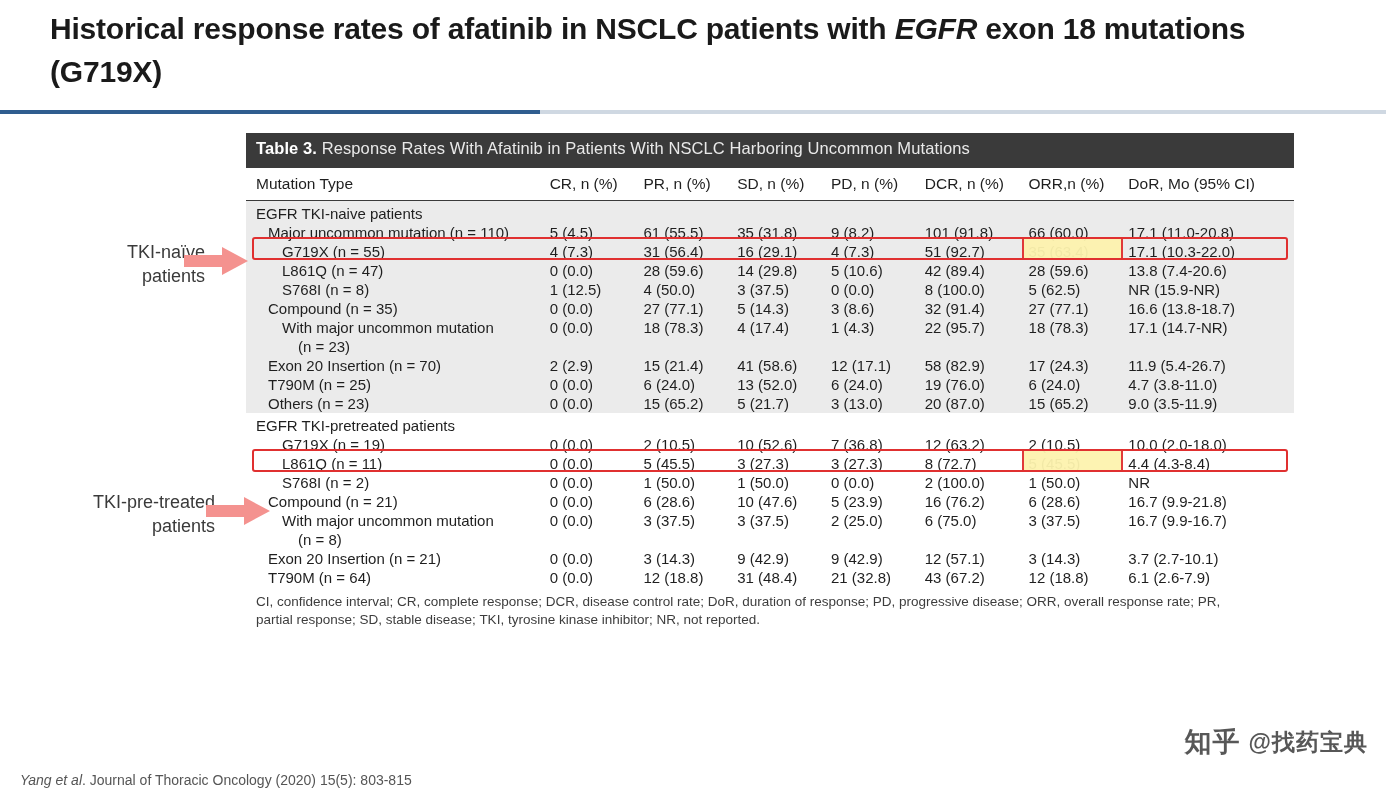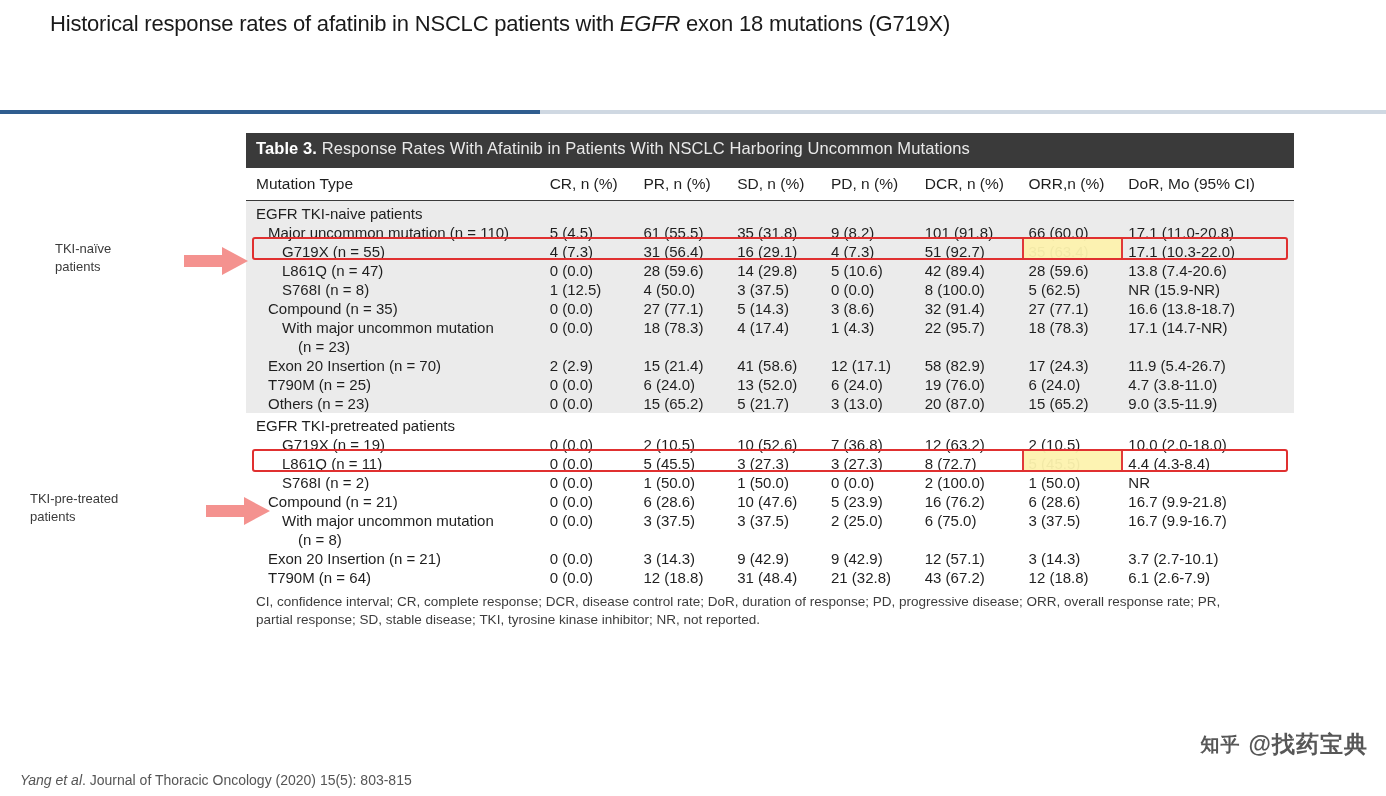--- a/index.html
+++ b/index.html
@@ -14,22 +14,22 @@
     position: relative;
     width: 1386px; height: 796px;
     background: #ffffff;
   }
 
   
   .title {
     position: absolute;
     left: 50px; top: 8px;
     width: 1300px;
-    font-size: 22px;
-    font-weight: normal;
+    font-size: 30px;
+    font-weight: bold;
     color: #1a1a1a;
     line-height: 1.42;
     letter-spacing: -0.2px;
   }
   .title i { font-style: italic; }
 
   .title-rule {
     position: absolute;
     left: 0; top: 110px;
     width: 1386px; height: 4px;
@@ -118,23 +118,23 @@
     border: 2.5px solid #e03030;
     border-radius: 2px;
     pointer-events: none;
     opacity: 0.95;
   }
 
   
   .annot {
     position: absolute;
     font-family: "Liberation Sans", sans-serif;
-    font-size: 13px;
+    font-size: 18px;
     color: #3a3a3a;
-    text-align: left;
+    text-align: right;
     line-height: 1.35;
   }
   .arrow {
     position: absolute;
     width: 66px; height: 30px;
   }
 
   
   .citation {
     position: absolute;
@@ -149,21 +149,21 @@
   
   .watermark {
     position: absolute;
     right: 18px; bottom: 36px;
     display: flex;
     align-items: center;
     gap: 8px;
     opacity: 0.93;
   }
   .wm-logo {
-    font-size: 19px;
+    font-size: 27px;
     font-weight: bold;
     color: #4b4b4b;
     letter-spacing: 1px;
     margin-left: 40px;
   }
   .wm-text {
     font-size: 23px;
     font-weight: bold;
     color: #4b4b4b;
     letter-spacing: 1px;

